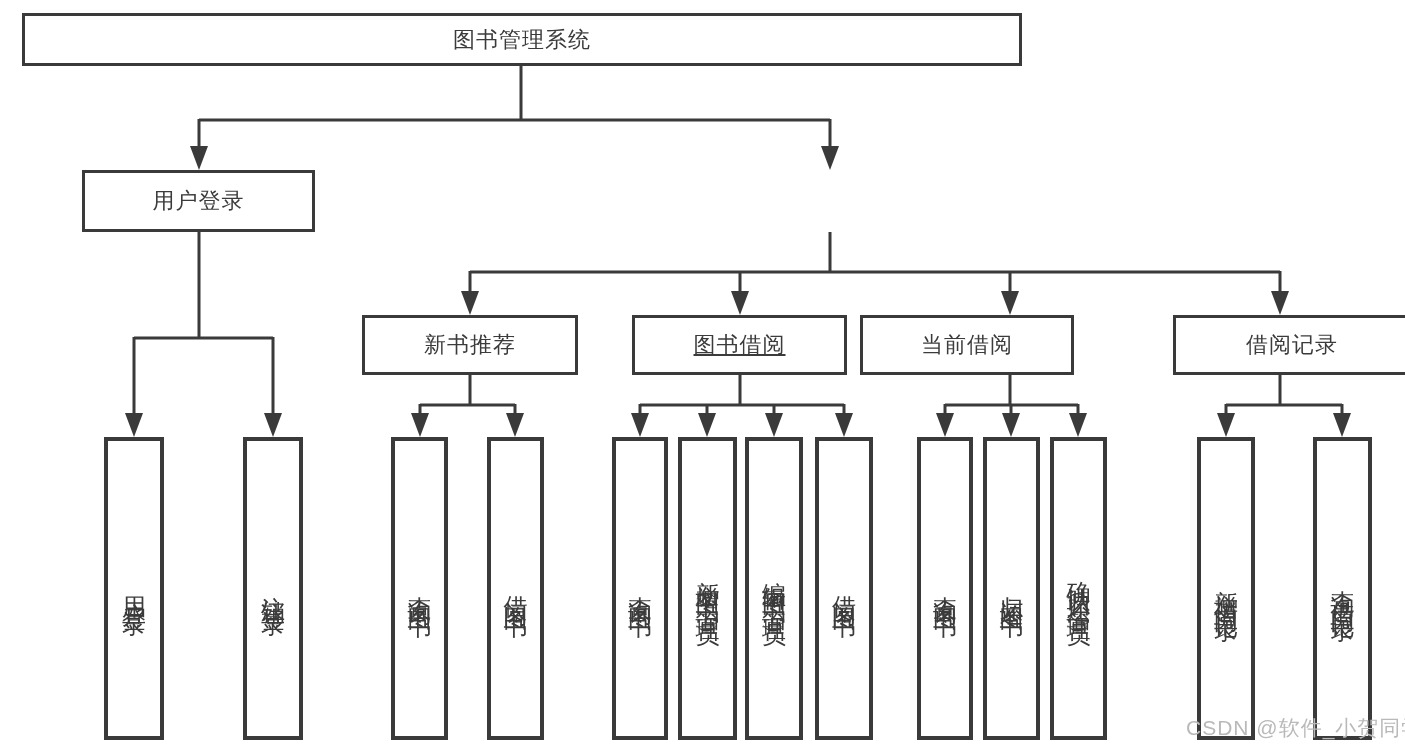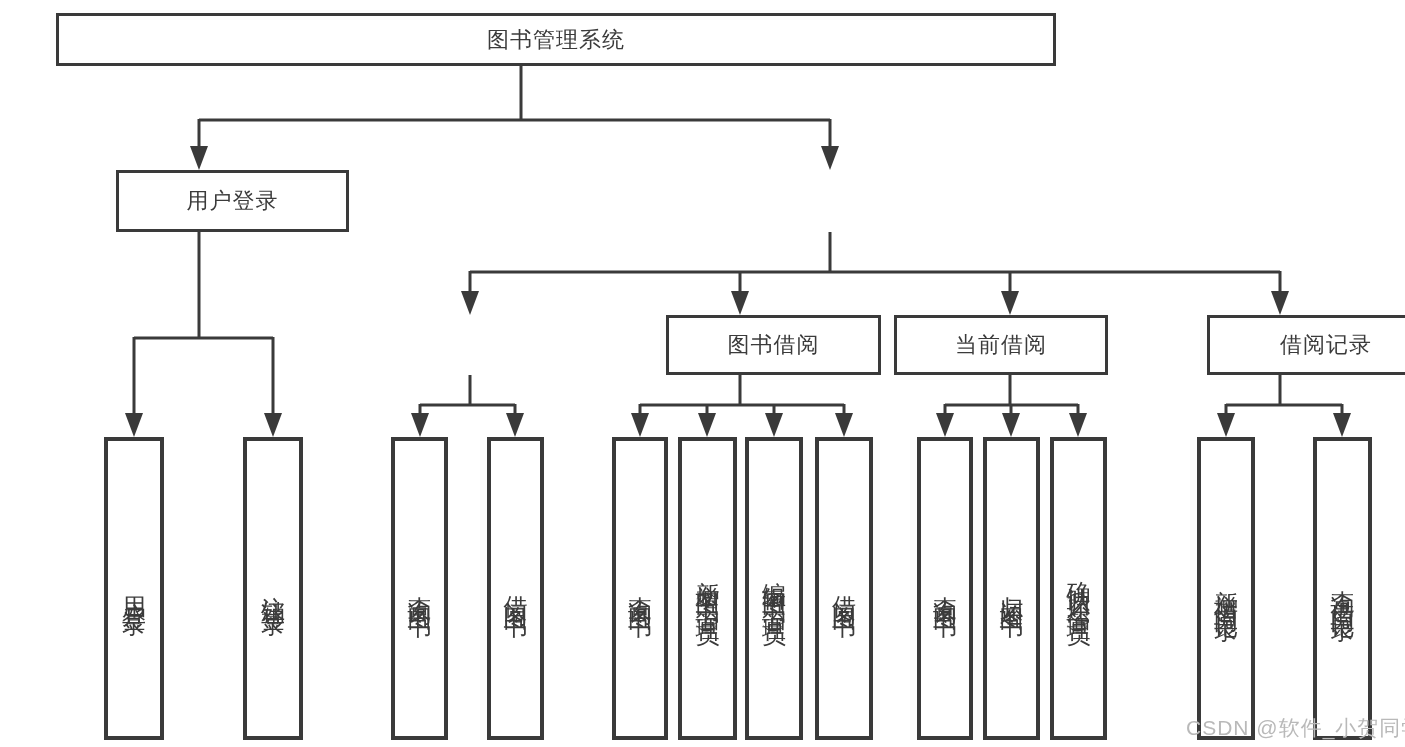--- a/index.html
+++ b/index.html
@@ -17,21 +17,20 @@
     position: absolute;
     background: #ffffff;
     border: 3px solid #3a3a3a;
     display: flex;
     align-items: center;
     justify-content: center;
     font-size: 22px;
     letter-spacing: 1px;
     color: #3b3b3b;
     z-index: 2;
-    margin-left: 34px;
   }
   .leaf {
     position: absolute;
     top: 437px;
     height: 303px;
     background: #ffffff;
     border: 4px solid #3a3a3a;
     display: flex;
     align-items: center;
     justify-content: center;
@@ -115,21 +114,24 @@
   </svg>
 
   <div class="node" style="left:22px; top:13px; width:1000px; height:53px;">
     <span>图书管理系统</span>
   </div>
 
   <div class="node" style="left:82px; top:170px; width:233px; height:62px;">
     <span>用户登录</span>
   </div>
 
-  <div class="node" style="left:632px; top:315px; width:215px; height:60px;">
+  <div class="node" style="left:362px; top:315px; width:216px; height:60px;">
+    <span>新书推荐</span>
+  </div>
+  <div class="node" style="left:632px; top:315px; width:215px; height:60px;text-decoration:underline;">
     <span>图书借阅</span>
   </div>
   <div class="node" style="left:860px; top:315px; width:214px; height:60px;">
     <span>当前借阅</span>
   </div>
   <div class="node" style="left:1173px; top:315px; width:238px; height:60px;">
     <span>借阅记录</span>
   </div>
 
   <div class="leaf" style="left:104px; width:60px;">

